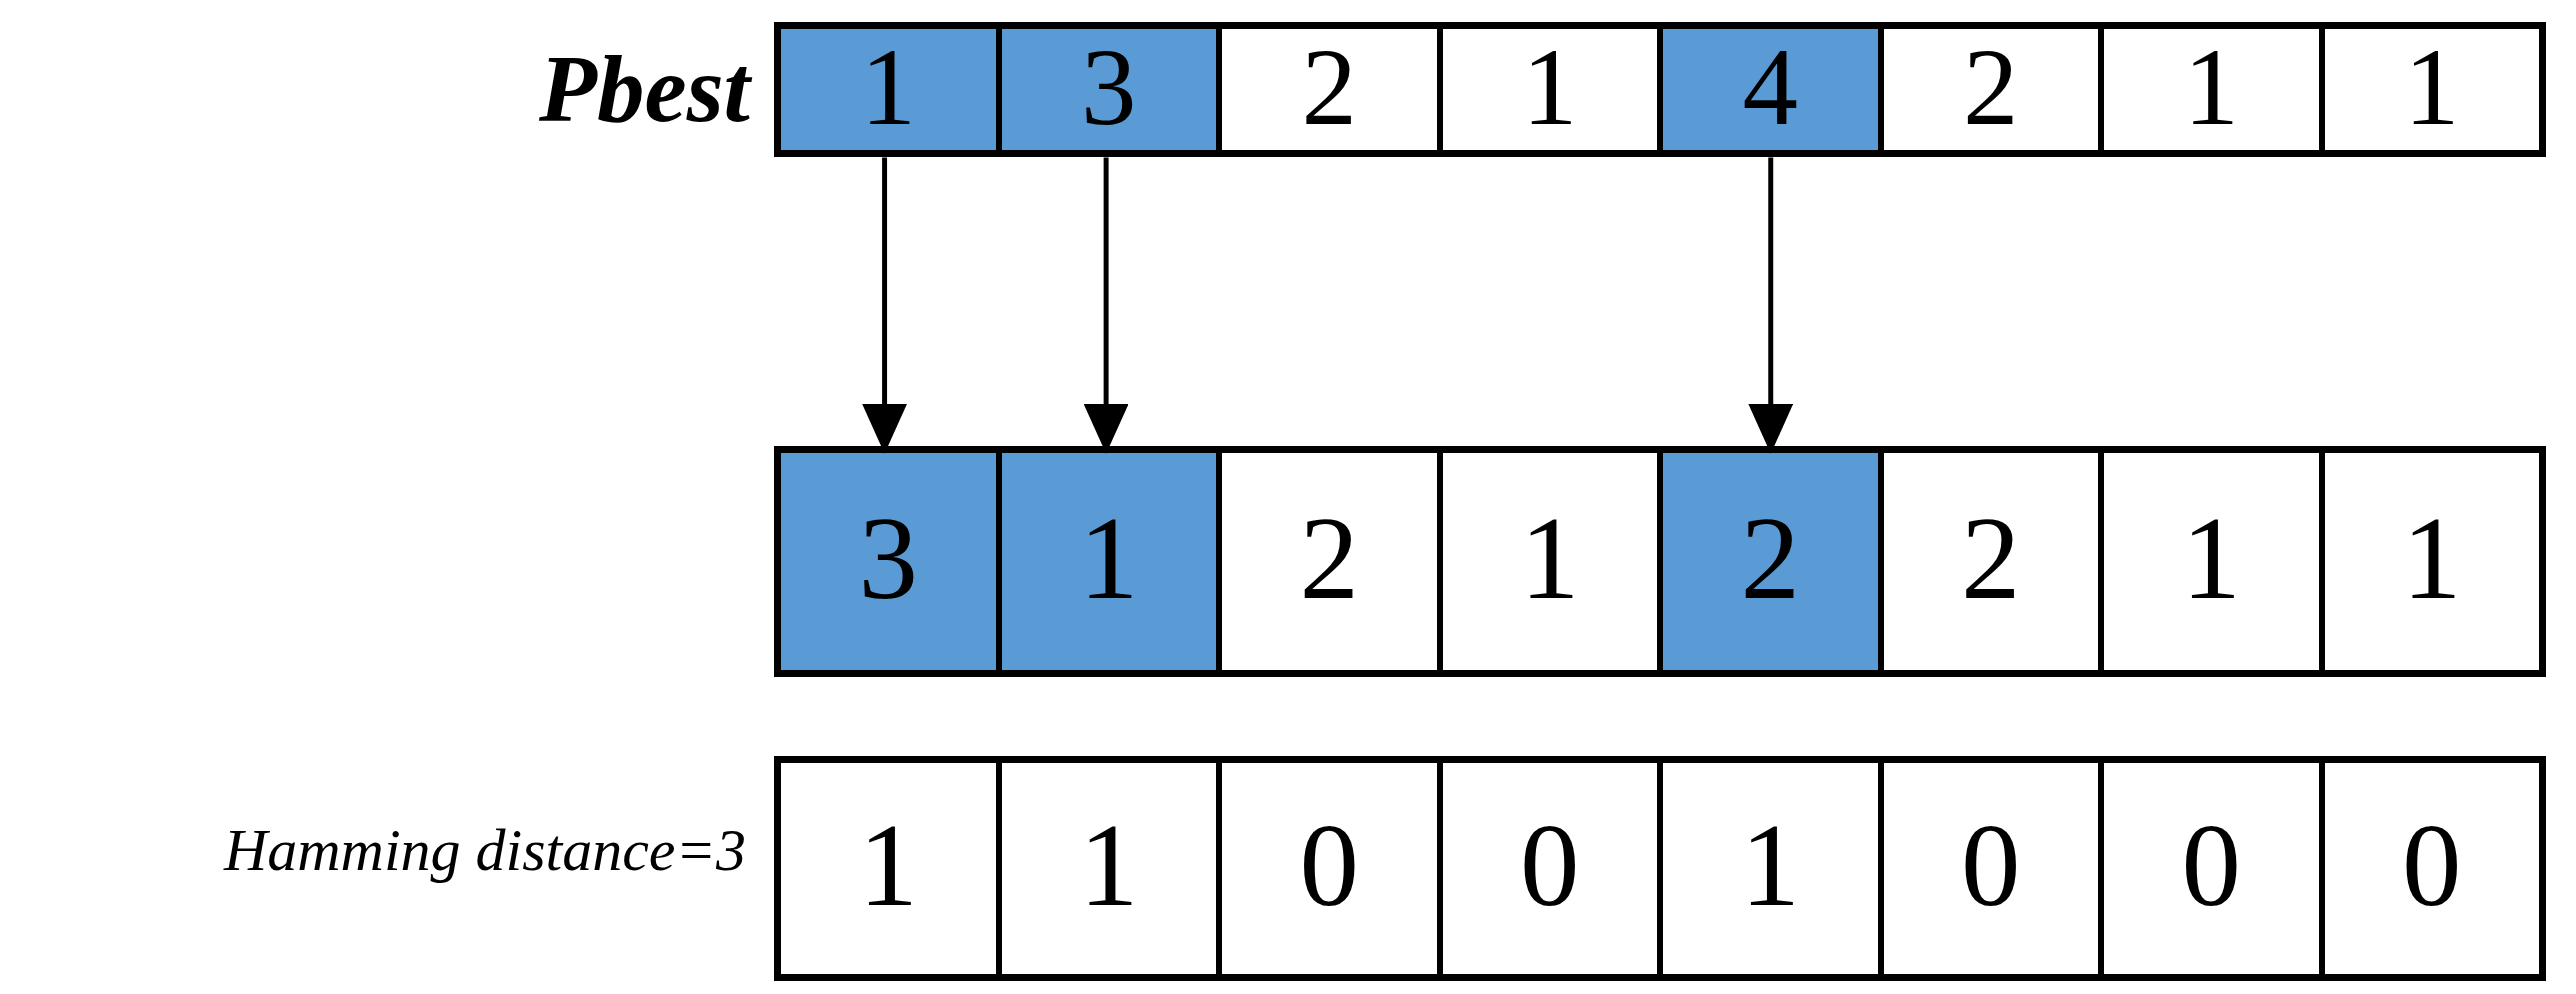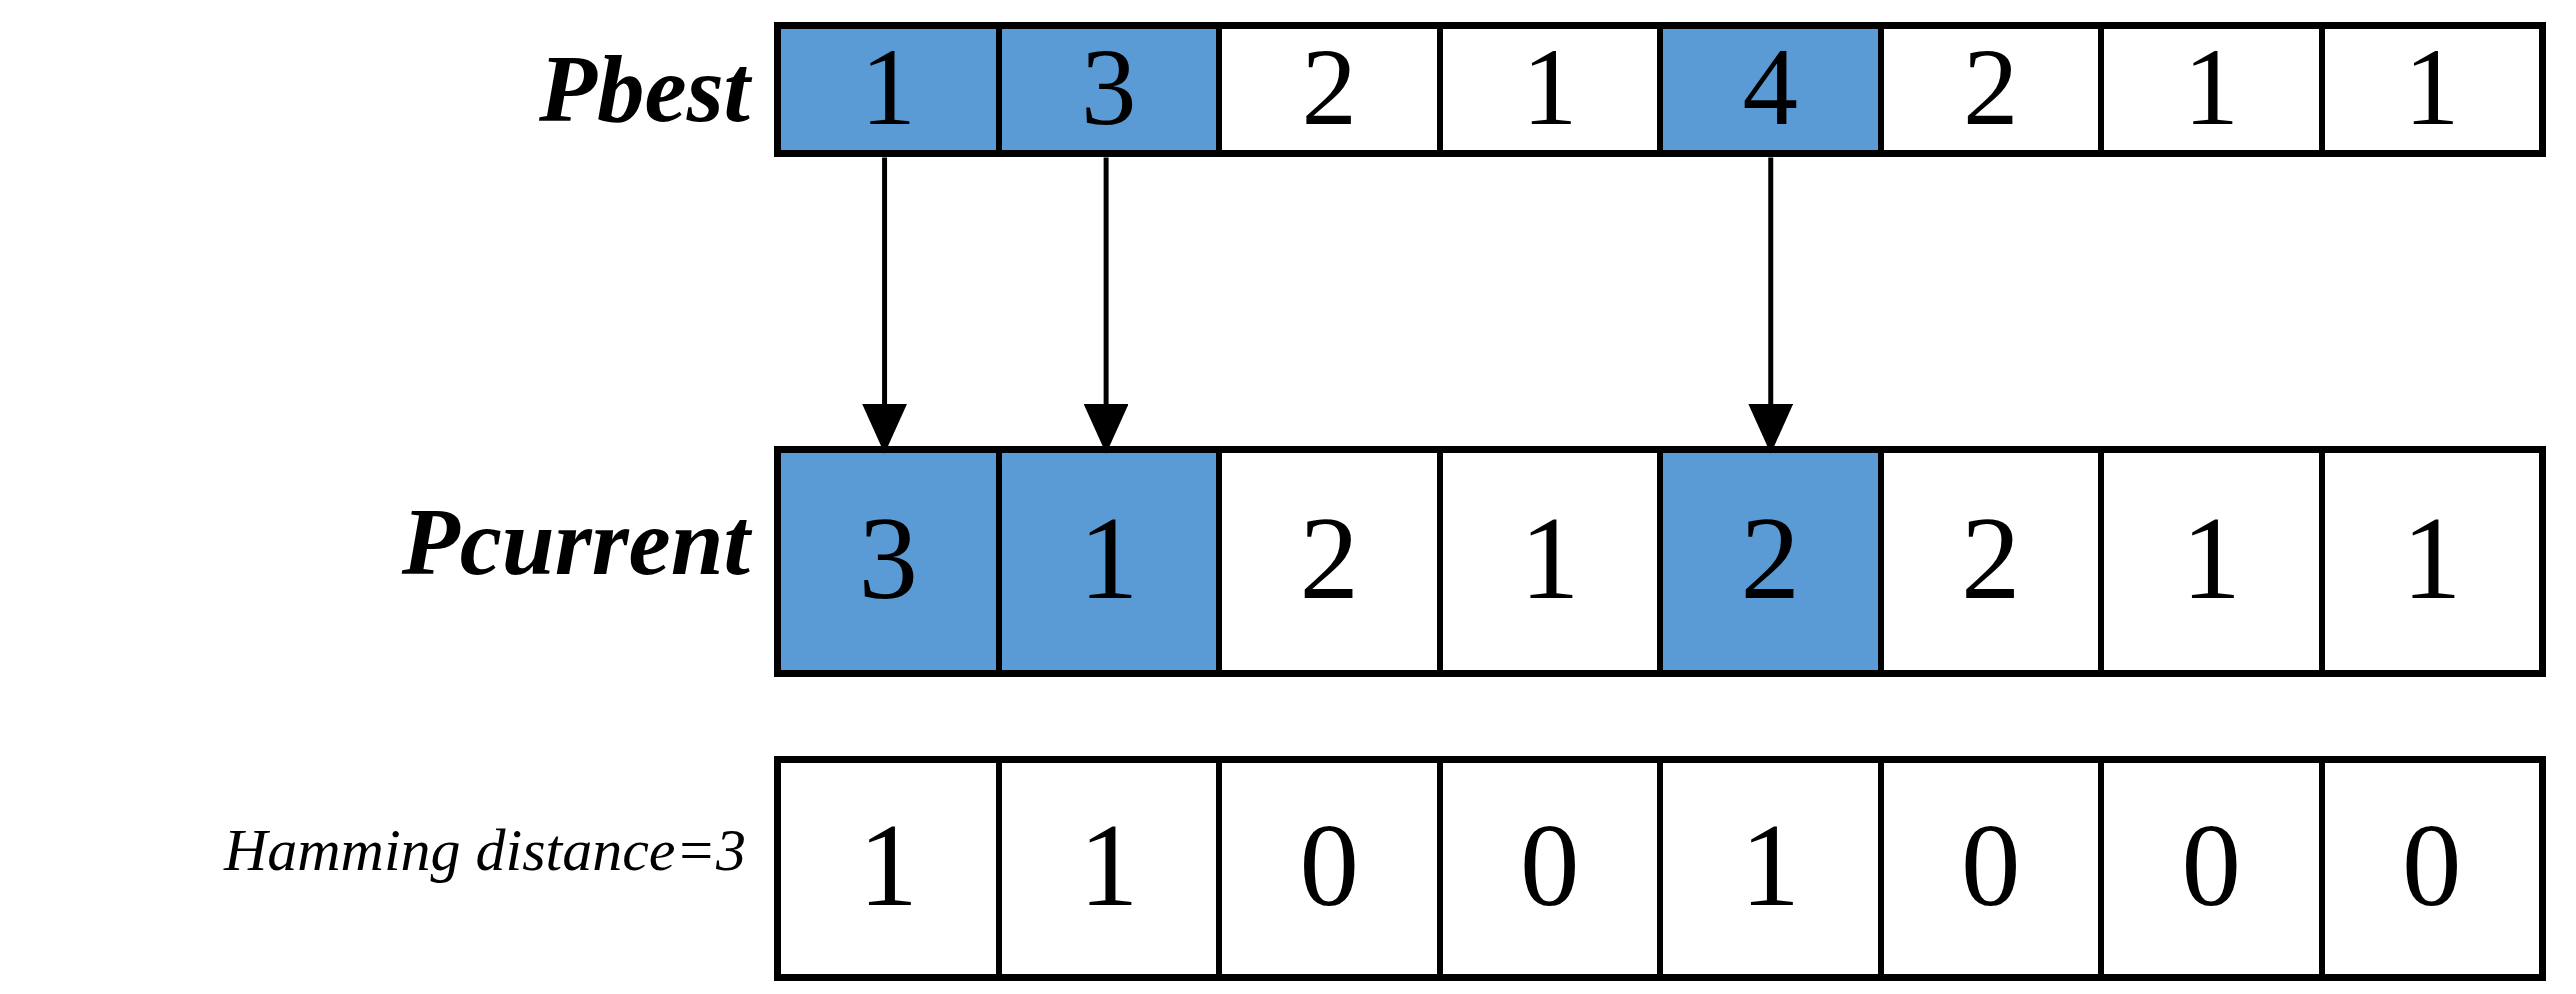--- a/index.html
+++ b/index.html
@@ -115,21 +115,20 @@
       <div class="cell hl">1</div>
       <div class="cell hl">3</div>
       <div class="cell">2</div>
       <div class="cell">1</div>
       <div class="cell hl">4</div>
       <div class="cell">2</div>
       <div class="cell">1</div>
       <div class="cell">1</div>
     </div>
 
-  <div class="row-label" id="label-pcurrent">Pcurrent</div>
 
   <div class="grid" id="grid-pcurrent">
       <div class="cell hl">3</div>
       <div class="cell hl">1</div>
       <div class="cell">2</div>
       <div class="cell">1</div>
       <div class="cell hl">2</div>
       <div class="cell">2</div>
       <div class="cell">1</div>
       <div class="cell">1</div>

